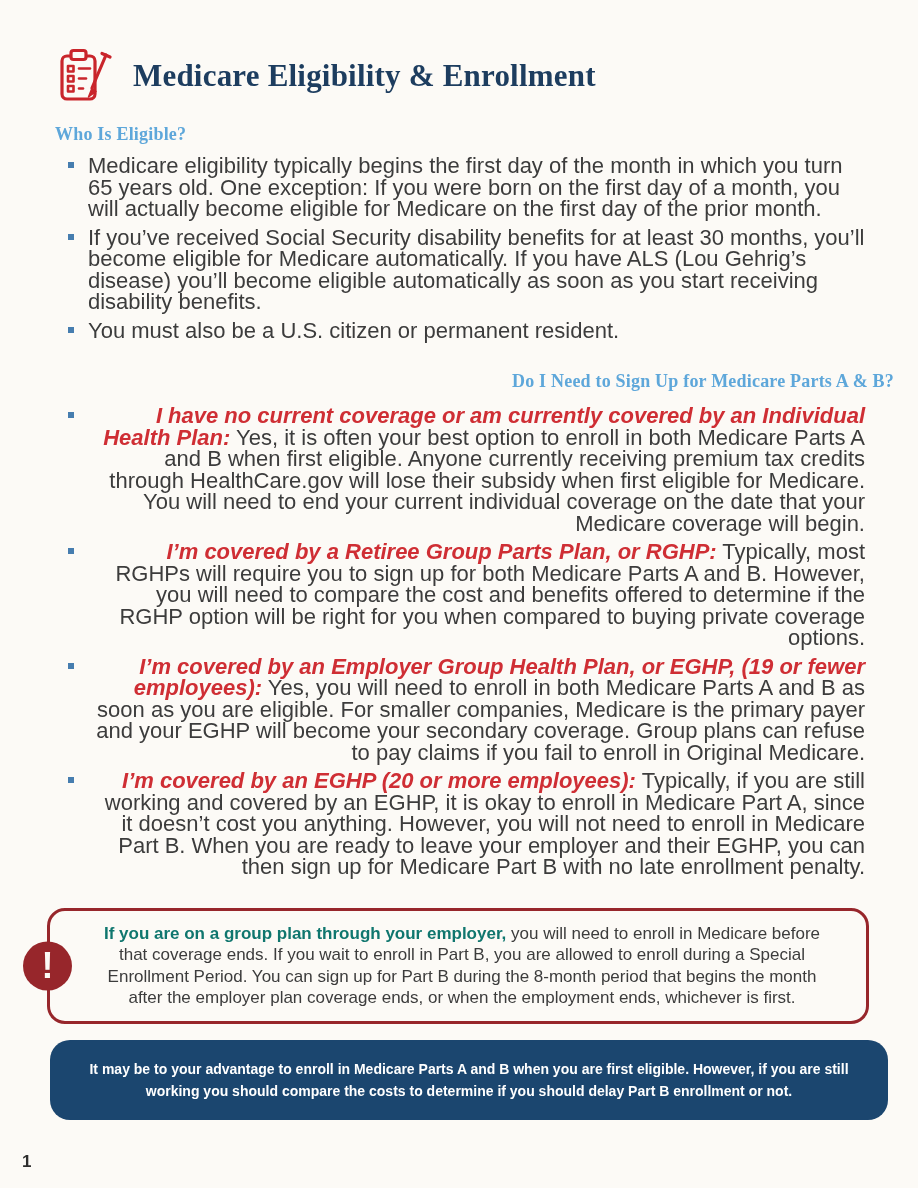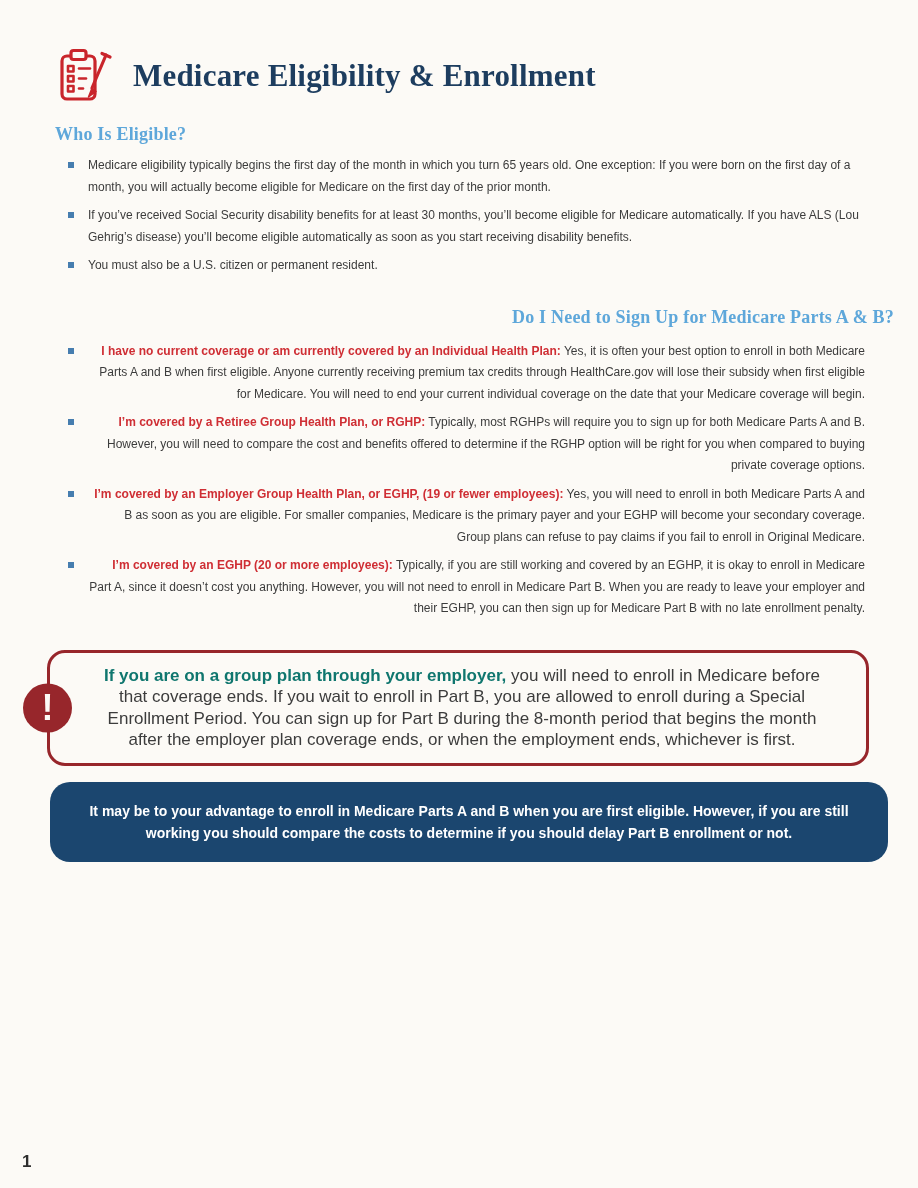--- a/index.html
+++ b/index.html
@@ -26,24 +26,24 @@
     font-family:"Liberation Serif", serif;
     font-weight:700; font-size:18px; color:#5ea7da; letter-spacing:.2px;
     margin-bottom:10px;
   }
   .sec2 { margin-top:30px;text-align:right; }
   .sec2 h2.sec-h { margin-bottom:13px; }
   
   ul.blist { list-style:none; }
   ul.blist li {
     position:relative; padding-left:33px; margin-bottom:7px;
-    font-size:12px; line-height:21.5px; max-width:810px;
+    font-size:22px; line-height:21.5px; max-width:810px;
   }
   .sq { position:absolute; left:13px; top:7px; width:6px; height:6px; background:#467daf; }
-  .lead { color:#cf2e34; font-weight:700; }
+  .lead { color:#cf2e34; font-weight:700;font-style:italic; }
   
   .warn {
     position:relative;
     margin:30px 0 0 -8px;
     width:822px;
     border:3px solid #97262b;
     border-radius:18px;
     padding:12px 38px 12px 46px;
     text-align:center;
     font-size:17px; line-height:21.5px;
@@ -119,21 +119,21 @@
 
   <section class="sec2">
     <h2 class="sec-h">Do I Need to Sign Up for Medicare Parts A &amp; B?</h2>
     <ul class="blist">
       <li>
         <span class="sq"></span>
         <span class="lead">I have no current coverage or am currently covered by an Individual Health Plan:</span><span> Yes, it is often your best option to enroll in both Medicare Parts A and B when first eligible. Anyone currently receiving premium tax credits through HealthCare.gov will lose their subsidy when first eligible for Medicare. You will need to end your current individual coverage on the date that your Medicare coverage will begin.</span>
       </li>
       <li>
         <span class="sq"></span>
-        <span class="lead">I’m covered by a Retiree Group Health Plan, or RGHP:</span><span> Typically, most RGHPs will require you to sign up for both Medicare Parts A and B. However, you will need to compare the cost and benefits offered to determine if the RGHP option will be right for you when compared to buying private coverage options.</span>
+        <span class="lead">I’m covered by a Retiree Group Parts Plan, or RGHP:</span><span> Typically, most RGHPs will require you to sign up for both Medicare Parts A and B. However, you will need to compare the cost and benefits offered to determine if the RGHP option will be right for you when compared to buying private coverage options.</span>
       </li>
       <li>
         <span class="sq"></span>
         <span class="lead">I’m covered by an Employer Group Health Plan, or EGHP, (19 or fewer employees):</span><span> Yes, you will need to enroll in both Medicare Parts A and B as soon as you are eligible. For smaller companies, Medicare is the primary payer and your EGHP will become your secondary coverage. Group plans can refuse to pay claims if you fail to enroll in Original Medicare.</span>
       </li>
       <li>
         <span class="sq"></span>
         <span class="lead">I’m covered by an EGHP (20 or more employees):</span><span> Typically, if you are still working and covered by an EGHP, it is okay to enroll in Medicare Part A, since it doesn’t cost you anything. However, you will not need to enroll in Medicare Part B. When you are ready to leave your employer and their EGHP, you can then sign up for Medicare Part B with no late enrollment penalty.</span>
       </li>
     </ul>

